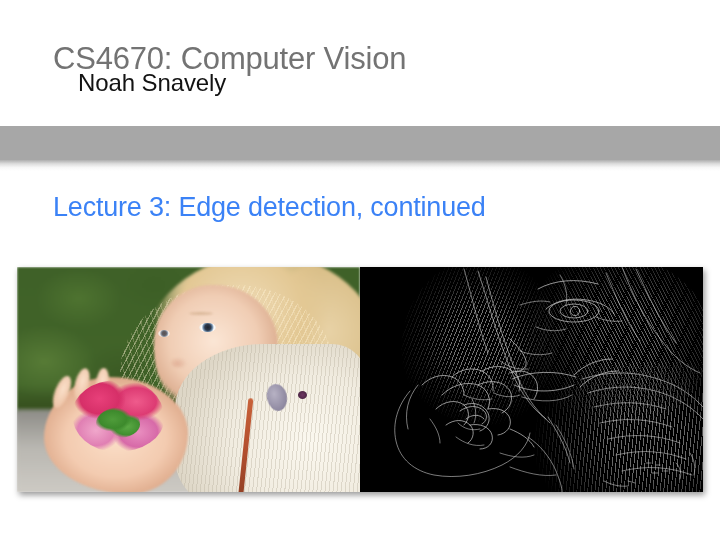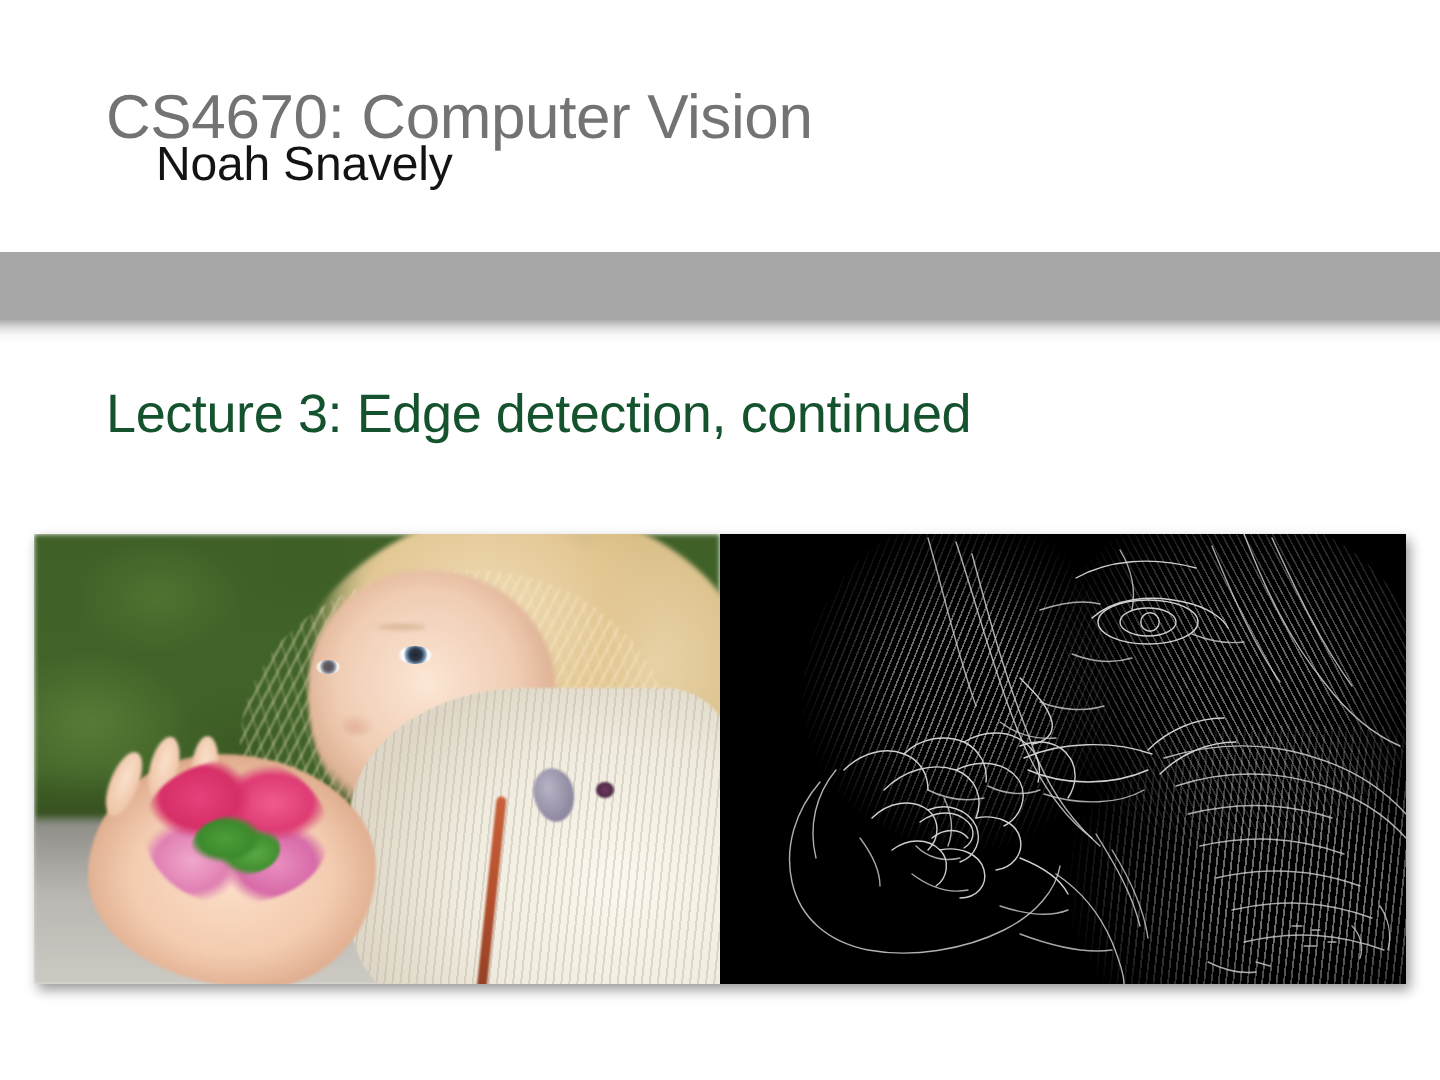--- a/index.html
+++ b/index.html
@@ -78,21 +78,21 @@
     pointer-events: none;
   }
 
   
   .lecture-subtitle {
     position: absolute;
     left: 53px;
     top: 190px;
     font-size: 27px;
     line-height: 34px;
-    color: #14532d;
+    color: #3b82f6;
     font-weight: 400;
     letter-spacing: -0.2px;
     white-space: nowrap;
   }
 
   
   .figure {
     position: absolute;
     left: 17px;
     top: 267px;

